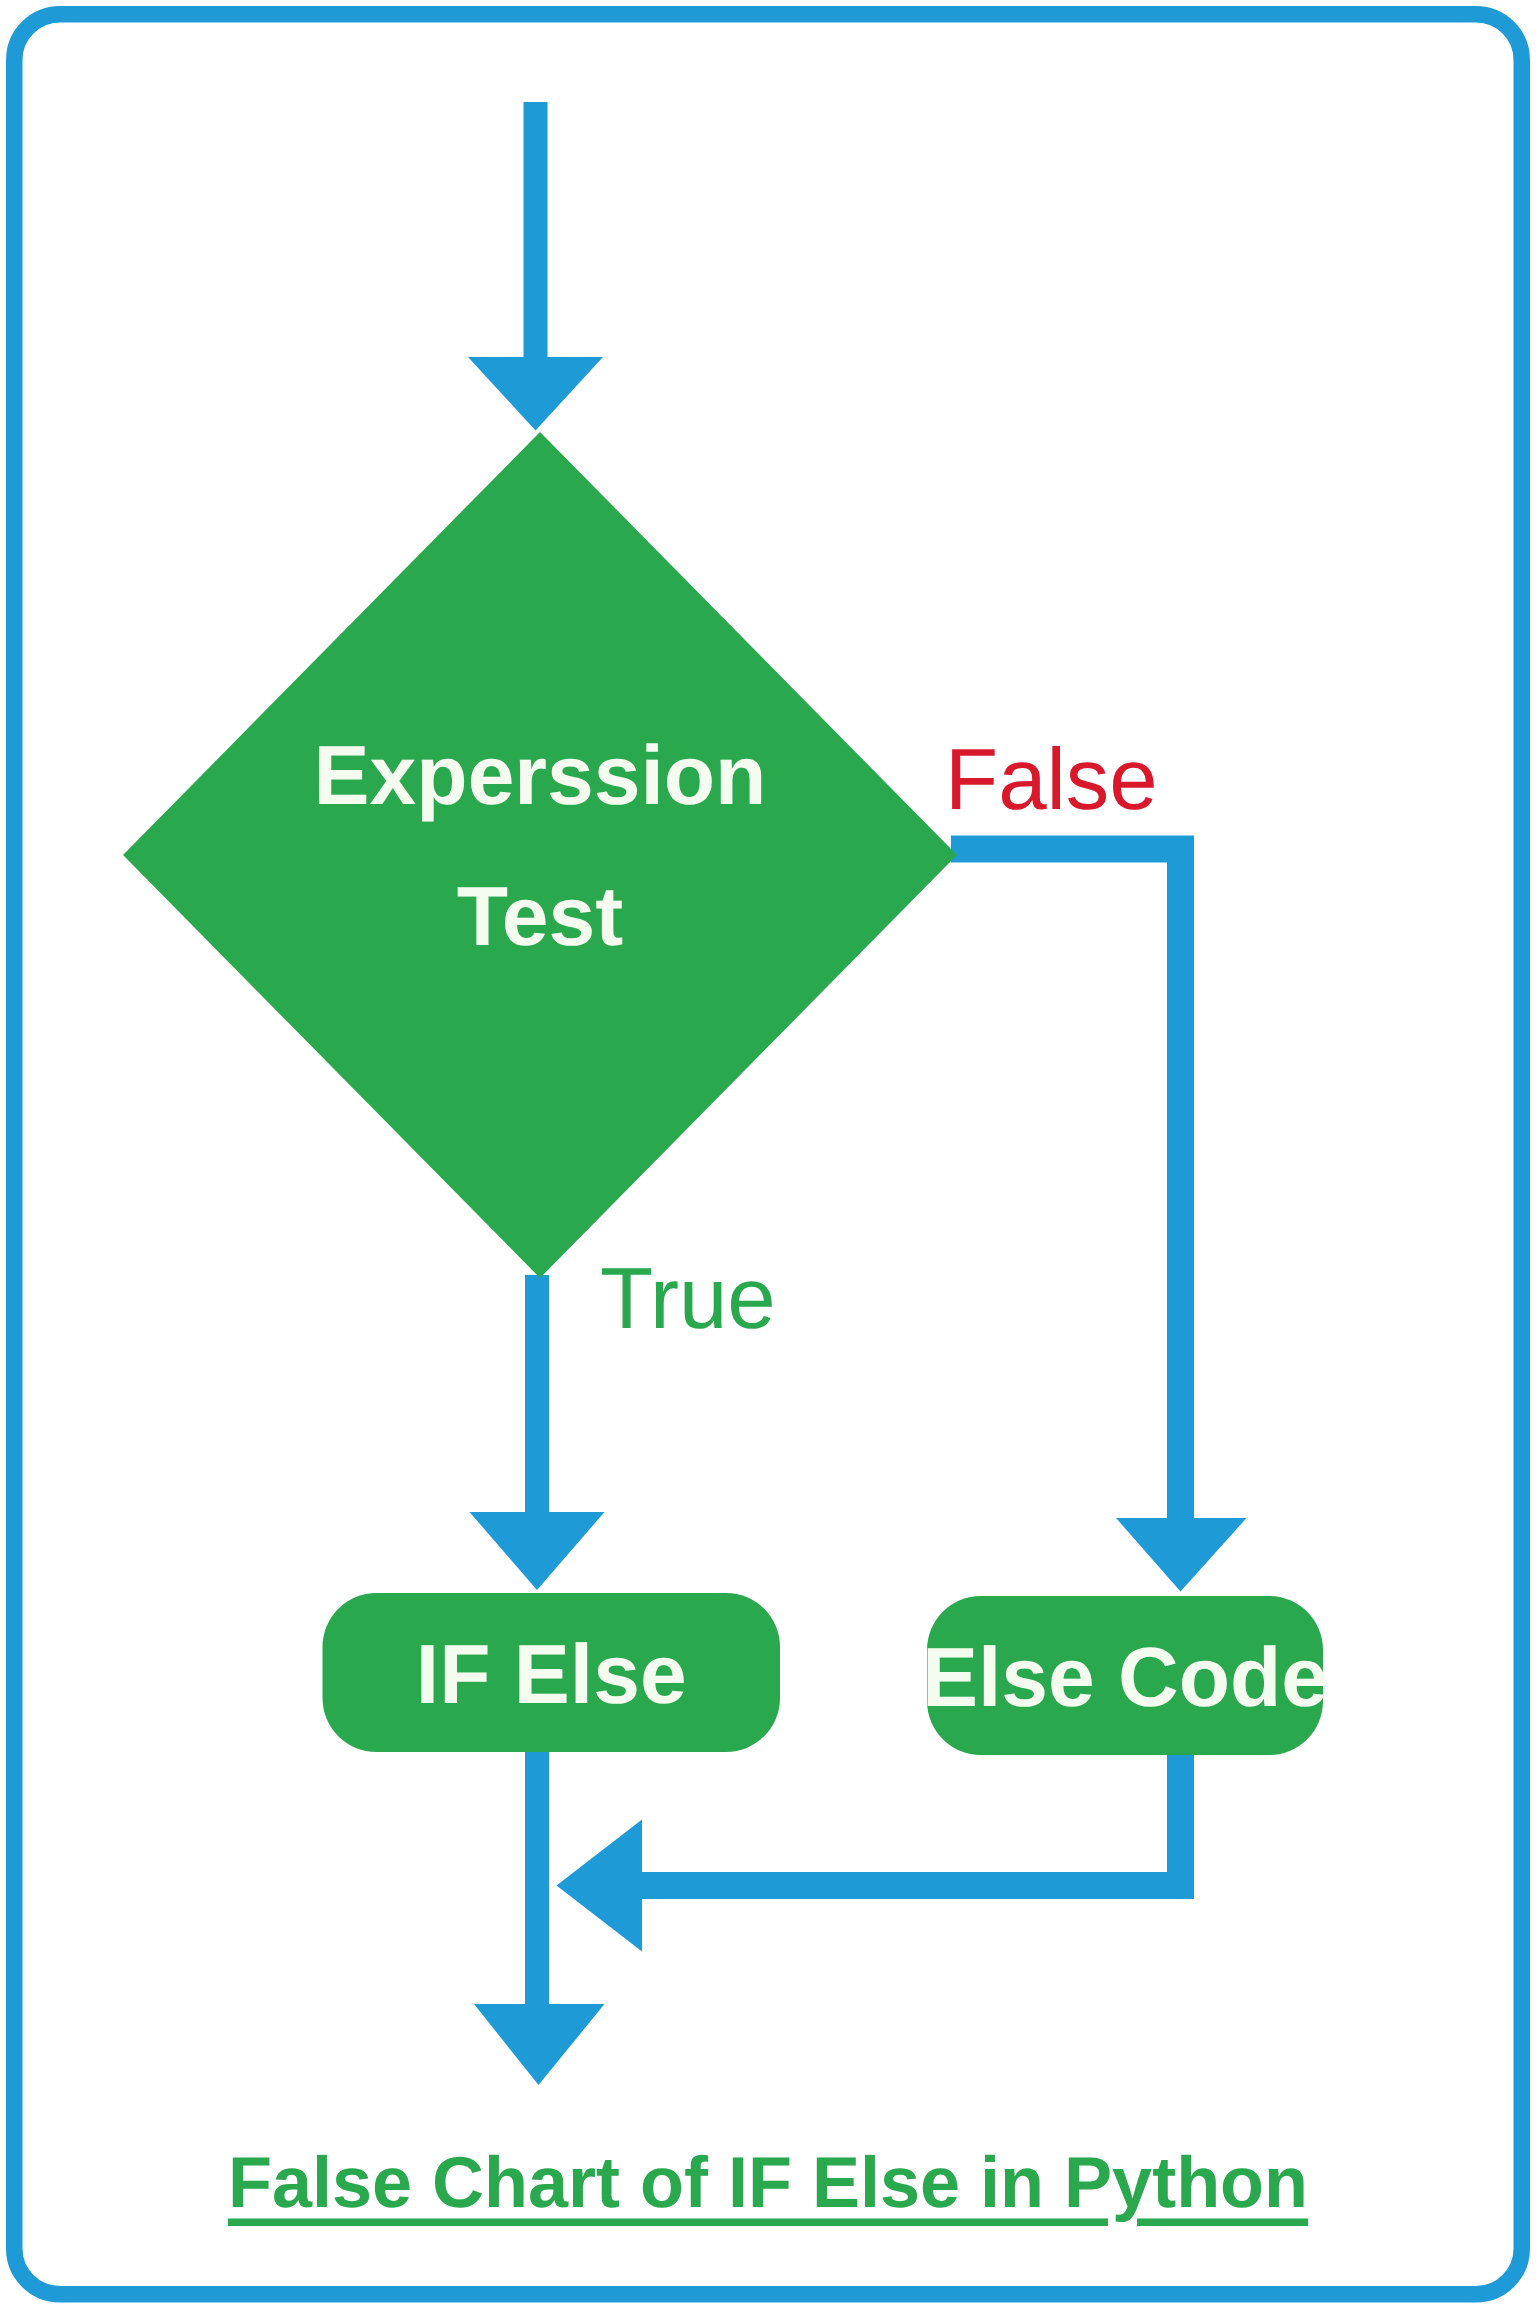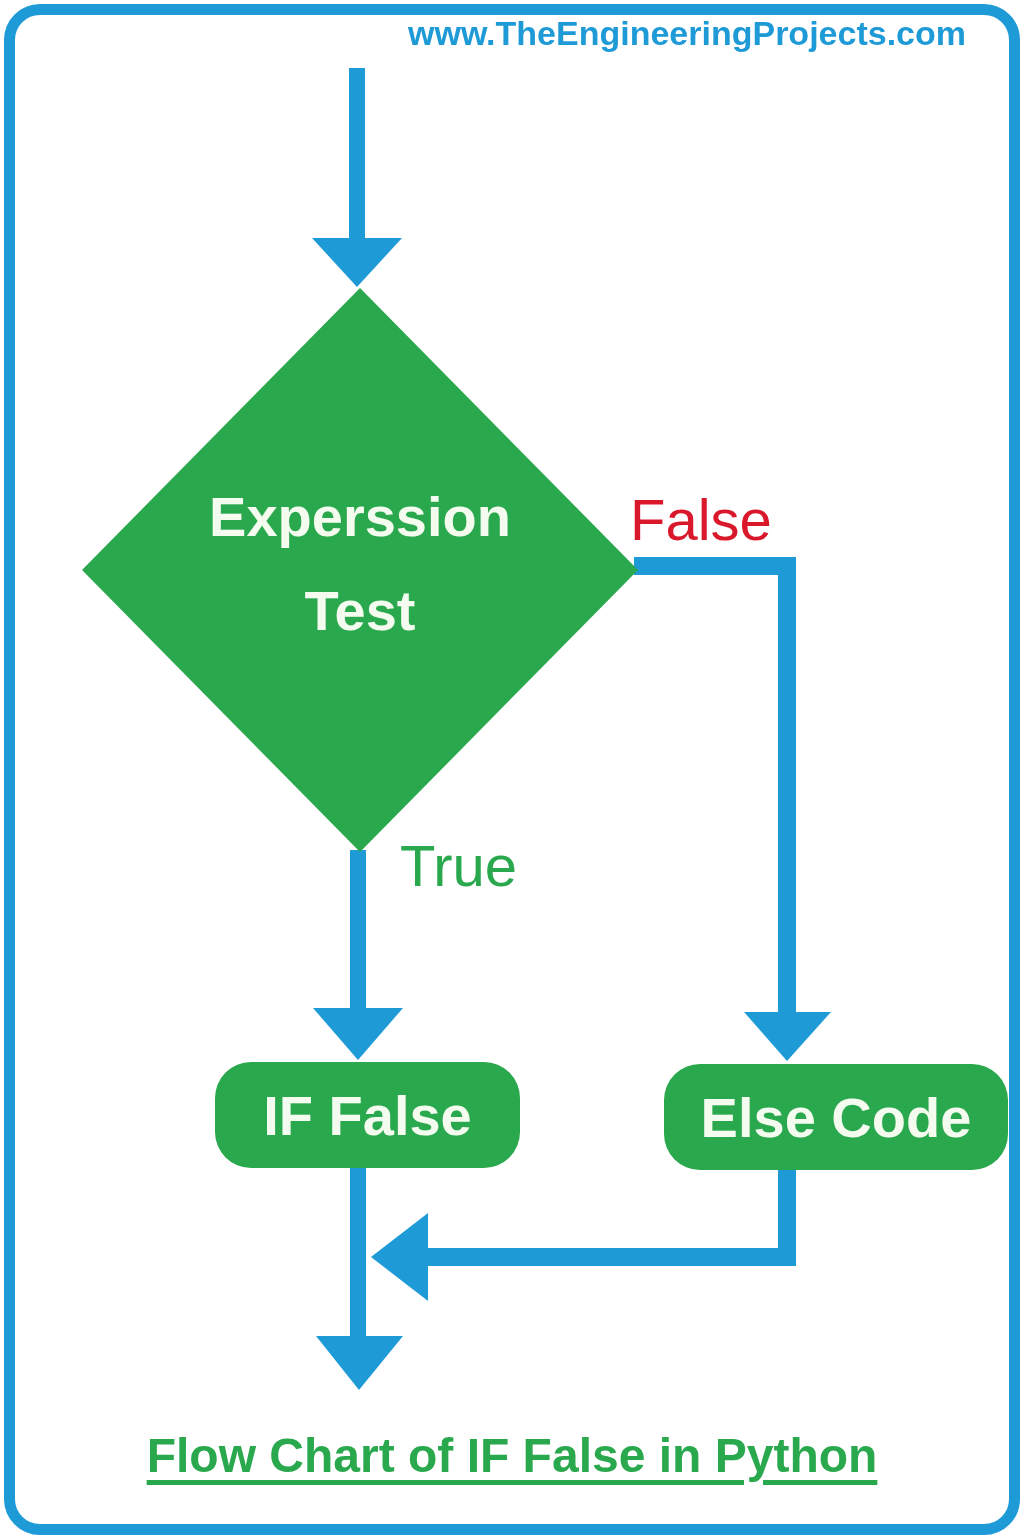--- a/index.html
+++ b/index.html
@@ -64,42 +64,41 @@
     border-radius:36px;
     display:flex;
     align-items:center;
     justify-content:center;
     font-size:56px;
     font-weight:bold;
     color:var(--c-offwhite);
     white-space:nowrap;
   }
   .if-box{ left:215px; top:1062px; width:305px; height:106px; }
-  .else-box{ left:664px; top:1064px; width:344px; height:106px; }
+  .else-box{ left:618px; top:1064px; width:264px; height:106px; }
   .caption{
     position:absolute;
     left:0; right:0;
     top:1428px;
     text-align:center;
     font-size:48px;
     font-weight:bold;
     color:var(--c-green);
     text-decoration:underline;
     text-decoration-thickness:5px;
     text-underline-offset:8px;
   }
 </style>
 </head>
 <body>
 
 <div class="canvas">
 
   <div class="page-border"></div>
 
-  <div class="watermark">www.TheEngineeringProjects.com</div>
 
   <svg class="connectors" viewBox="0 0 1024 1539">
 
     <g>
       <path d="M357 68 V240" style="stroke:var(--c-blue);stroke-width:16;fill:none"></path>
       <polygon points="312,238 402,238 357,287" style="fill:var(--c-blue)"></polygon>
     </g>
 
     <g>
       <path d="M634 566 H787 V1014" style="stroke:var(--c-blue);stroke-width:18;fill:none"></path>
@@ -126,19 +125,19 @@
 
   <div class="decision-label">
     <div>Experssion</div>
     <div>Test</div>
   </div>
 
   <div class="branch-label false-label">False</div>
 
   <div class="branch-label true-label">True</div>
 
-  <div class="process-box if-box">IF False</div>
+  <div class="process-box if-box">IF Else</div>
 
   <div class="process-box else-box">Else Code</div>
 
-  <div class="caption">Flow Chart of IF False in Python</div>
+  <div class="caption">False Chart of IF Else in Python</div>
 
 </div>
 
 </body></html>

